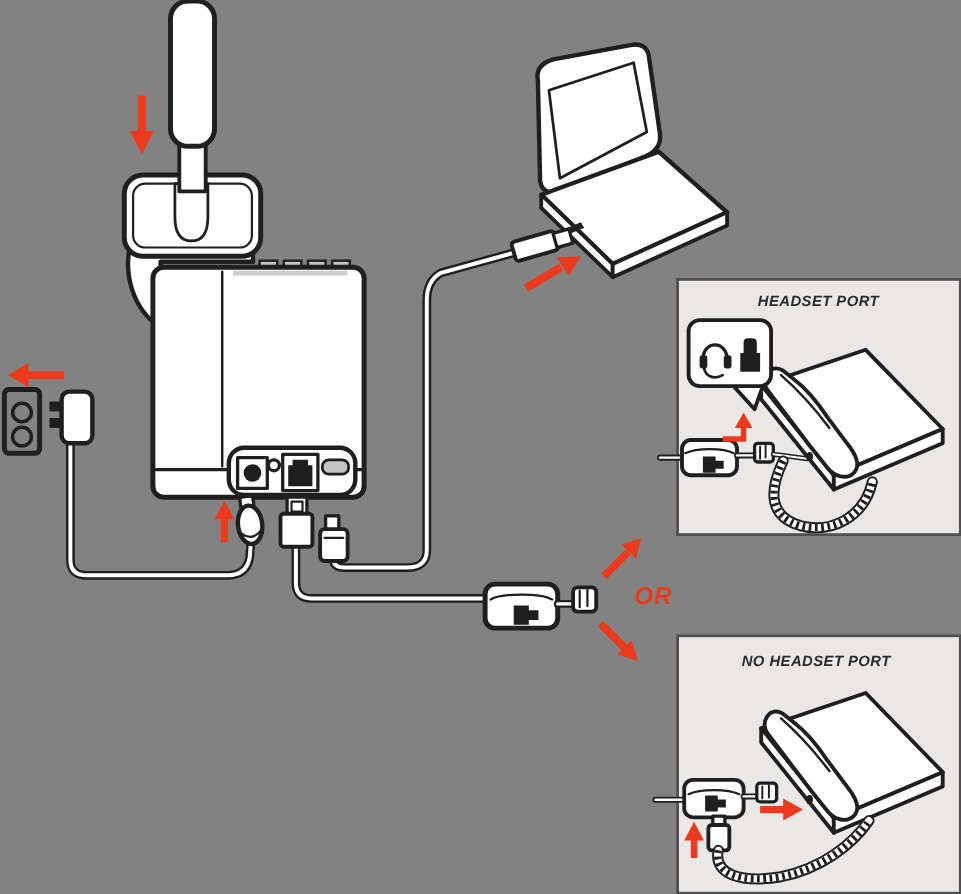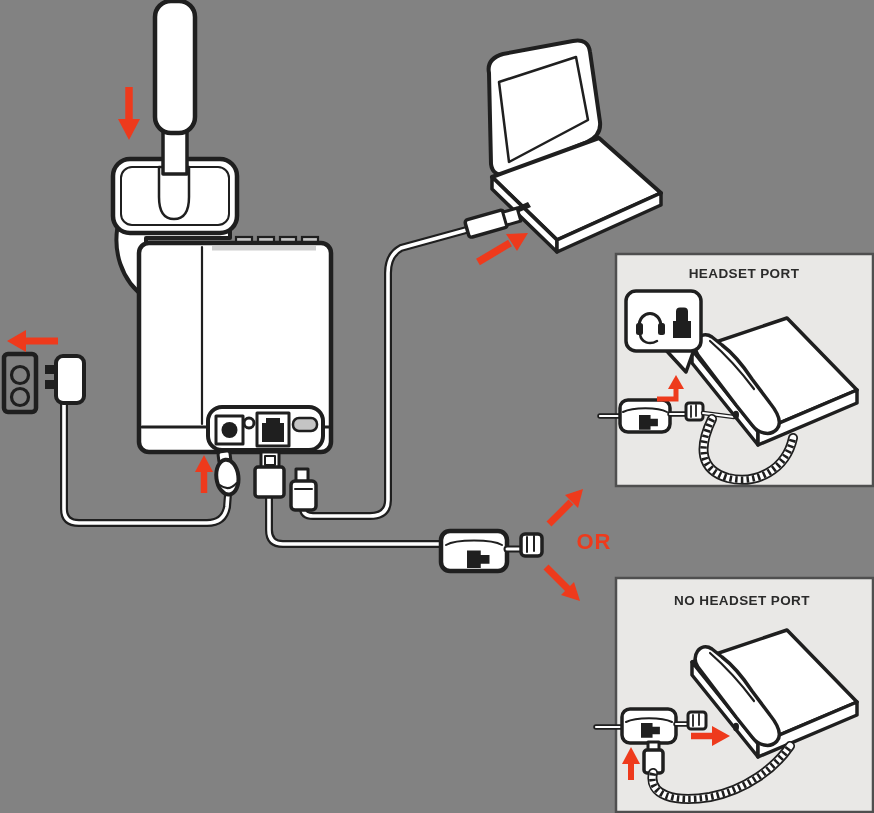--- a/index.html
+++ b/index.html
@@ -1,21 +1,21 @@
 <!DOCTYPE html>
 <html style="--background-color: #828282; --line-color: #1f1f1f; --fill-color: #ffffff; --accent-color: #ee3a1c; --panel-bg: #e9e8e6; --panel-border: #4f4f4f; --title-color: #2b2b2b;"><head>
 <meta charset="utf-8">
 <style>
   :root{
     --background-color:#828282; --line-color:#1f1f1f; --fill-color:#ffffff;
     --accent-color:#ee3a1c; --panel-bg:#e9e8e6; --panel-border:#4f4f4f; --title-color:#2b2b2b;
   }
   html,body{margin:0;padding:0;}
   body{background:#5a5a5a;font-family:"Liberation Sans",sans-serif;}
-  .stage{position:relative;width:874px;height:813px;background:var(--background-color);overflow:hidden;}
+  .stage{position:relative;width:874px;height:813px;background:var(--background-color);overflow:hidden;font-style:italic;}
   svg{position:absolute;inset:0;display:block;}
   .o{fill:var(--fill-color);stroke:var(--line-color);stroke-linejoin:round;}
   .t{fill:none;stroke:var(--line-color);stroke-linejoin:round;stroke-linecap:round;}
   .blk{fill:var(--line-color);stroke:none;}
   .gry{fill:#c4c4c4;stroke:var(--line-color);}
   .cblo{fill:none;stroke:var(--line-color);stroke-linecap:round;}
   .cbli{fill:none;stroke:var(--fill-color);stroke-linecap:round;}
   .coil-stripe{fill:none;stroke:var(--line-color);stroke-dasharray:2.5 3.2;}
   .red-l{fill:none;stroke:var(--accent-color);stroke-linecap:butt;}
   .red-f{fill:var(--accent-color);stroke:none;}

